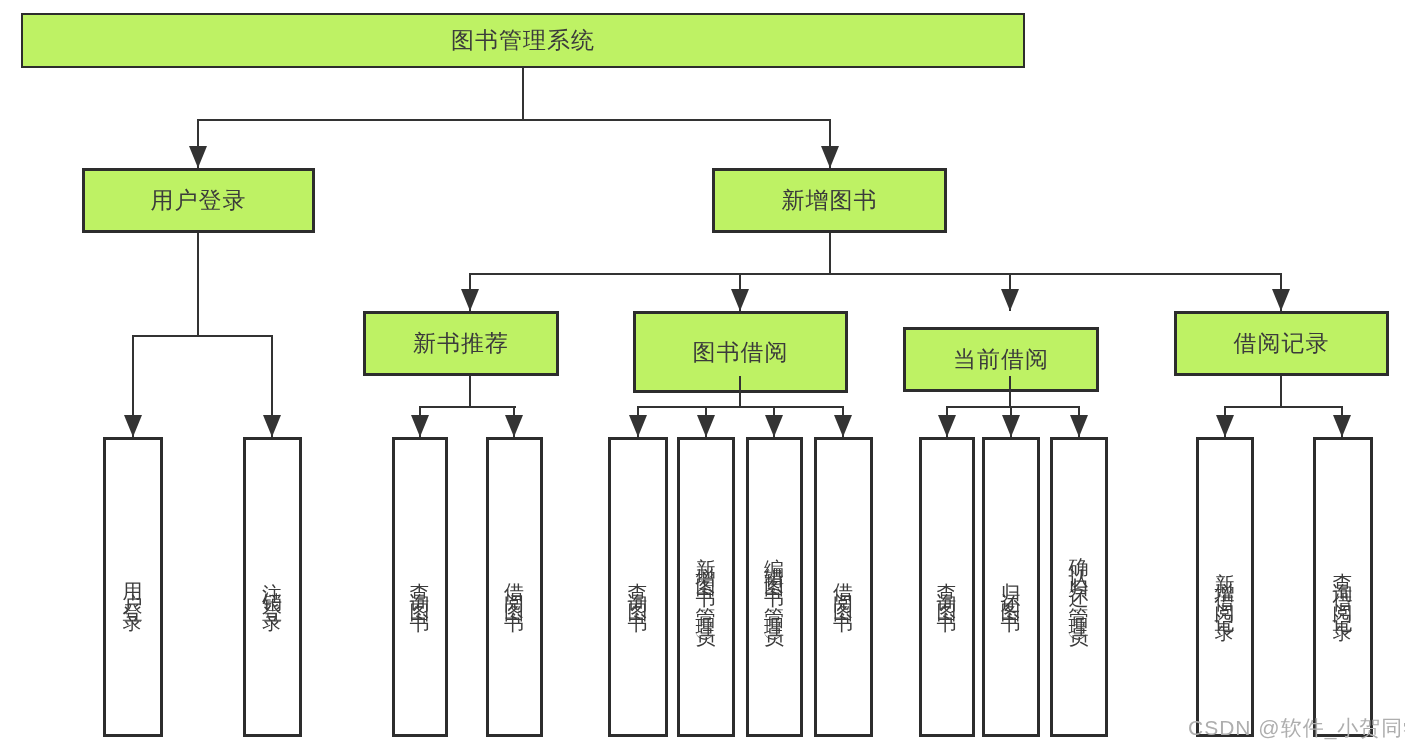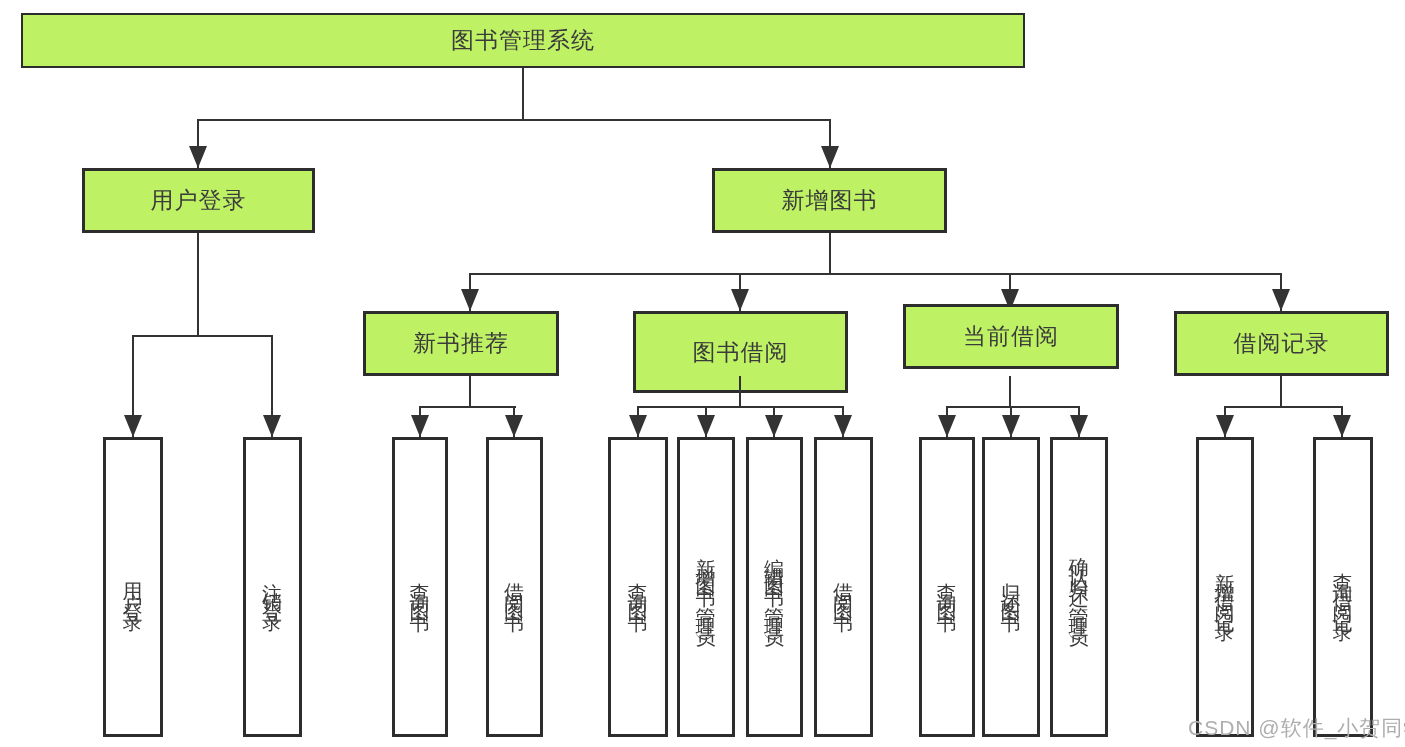--- a/index.html
+++ b/index.html
@@ -78,21 +78,21 @@
   <div class="arrow" style="left:739px;top:273px;height:38px;"></div>
   <div class="arrow" style="left:1009px;top:273px;height:38px;"></div>
   <div class="arrow" style="left:1280px;top:273px;height:38px;"></div>
 
   <div class="box" style="left:363px;top:311px;width:196px;height:65px;">
     <span>新书推荐</span>
   </div>
   <div class="box" style="left:633px;top:311px;width:215px;height:82px;">
     <span>图书借阅</span>
   </div>
-  <div class="box" style="left:903px;top:304px;width:216px;height:65px;">
+  <div class="box" style="left:903px;top:327px;width:196px;height:65px;">
     <span>当前借阅</span>
   </div>
   <div class="box" style="left:1174px;top:311px;width:215px;height:65px;">
     <span>借阅记录</span>
   </div>
 
   <div class="vline" style="left:469px;top:376px;height:30px;"></div>
   <div class="hline" style="left:420px;top:406px;width:96px;"></div>
   <div class="arrow" style="left:419px;top:406px;height:31px;"></div>
   <div class="arrow" style="left:513px;top:406px;height:31px;"></div>

